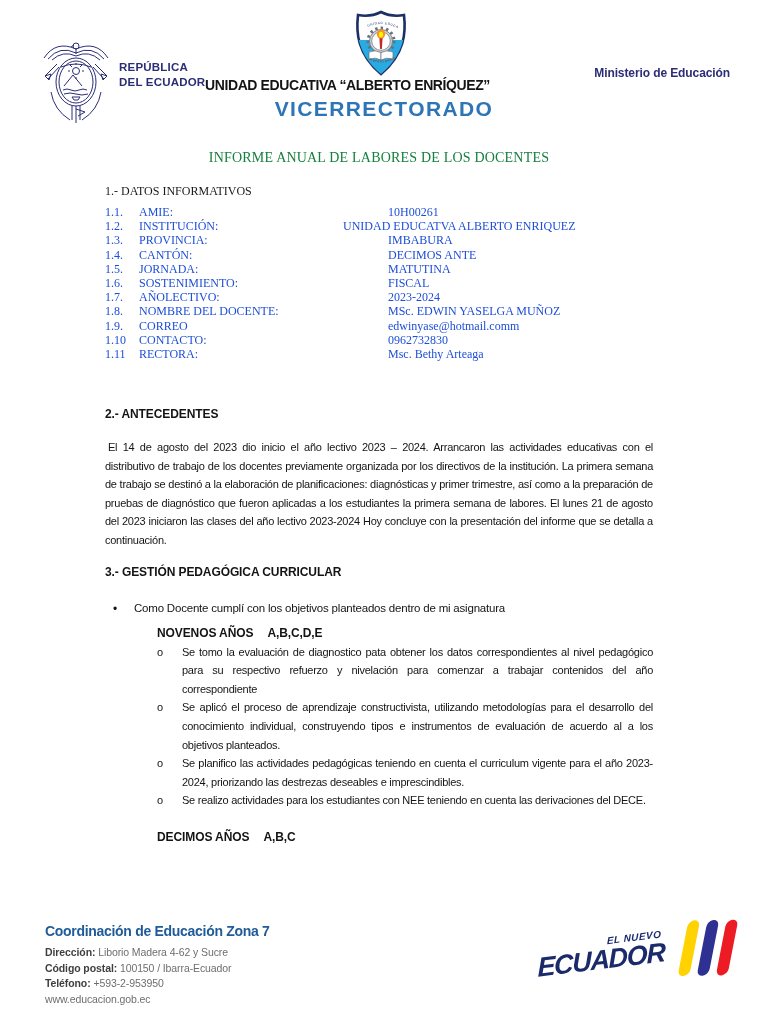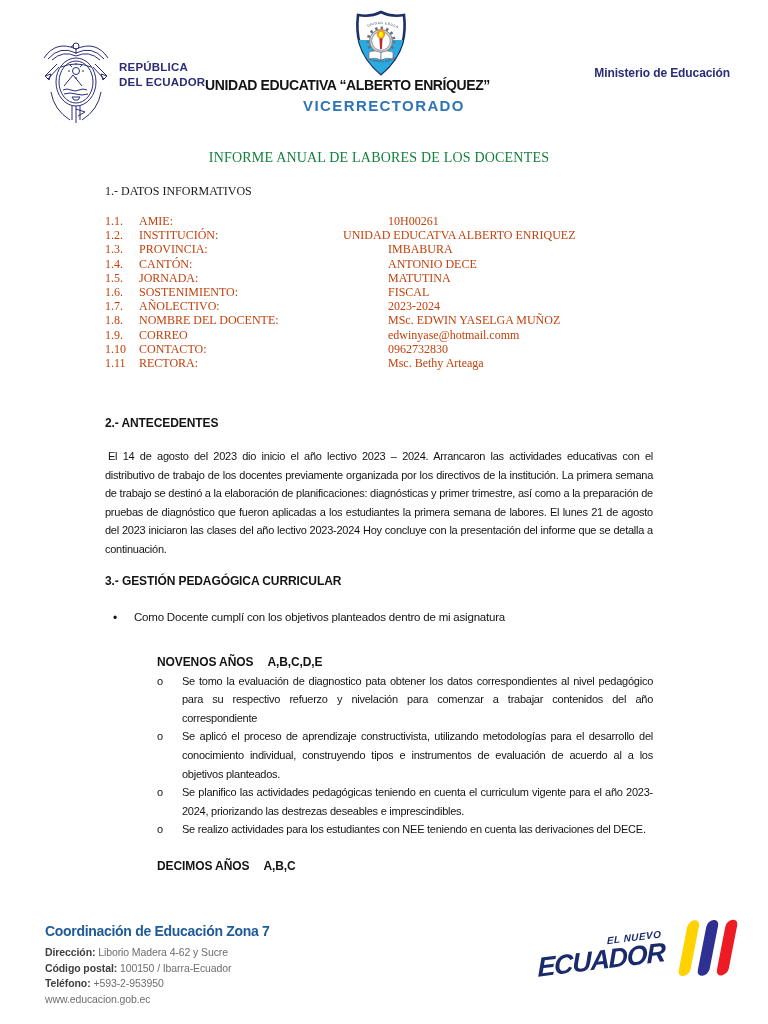--- a/index.html
+++ b/index.html
@@ -16,56 +16,56 @@
     font-size:11.5px; font-weight:bold; line-height:14.5px;
     color:#2b2d77; letter-spacing:0.2px;
   }
   .shield-logo { position:absolute; left:351px; top:10px; width:60px; height:66px; }
   .school-name {
     position:absolute; left:0; top:77px; width:695px; text-align:center;
     font-size:14px; font-weight:bold; letter-spacing:-0.4px; color:#141414;
   }
   .vice {
     position:absolute; left:0; top:97px; width:768px; text-align:center;
-    font-size:15px; font-weight:bold; letter-spacing:1.4px; color:#2e75b6;
+    font-size:21px; font-weight:bold; letter-spacing:1.4px; color:#2e75b6;
   }
   .ministry {
     position:absolute; right:38px; top:66px;
     font-size:12px; font-weight:bold; letter-spacing:-0.1px; color:#2b2d77;
   }
 
   
   .doc { position:absolute; left:105px; top:150px; width:548px; }
   .doc-title {
     font-family:"Liberation Serif", serif; font-size:14px;
     text-align:center; letter-spacing:0.2px; color:#15803d;
   }
   .s1-heading {
     font-family:"Liberation Serif", serif; font-size:12px;
     margin-top:18px; color:#1a1a1a;
   }
-  .datos { margin-top:15px; font-family:"Liberation Serif", serif; font-size:12px; color:#c2410c; }
+  .datos { margin-top:6px; font-family:"Liberation Serif", serif; font-size:12px; color:#1d4ed8; }
   .datos .row { position:relative; height:14.2px; white-space:nowrap; }
   .datos .num { display:inline-block; width:34px; }
   .datos .val { position:absolute; left:283px; top:0; }
   .datos .row.wide .val { left:238px; }
 
   .sans-heading {
     font-size:12px; font-weight:bold; color:#141414; letter-spacing:-0.1px;
   }
   .s2-heading { margin-top:46px; }
   .s2-para {
     margin-top:17px; font-size:11px; letter-spacing:-0.25px;
     line-height:18.6px; text-align:justify; color:#141414; text-indent:3px;
   }
   .s3-heading { margin-top:15px; }
   .bullet-row { margin-top:23px; display:flex; font-size:11.5px; letter-spacing:-0.2px; color:#141414; }
   .bullet-row .bullet { width:21px; margin-left:8px; font-size:12px; }
   .group-heading {
-    margin-top:30px; margin-left:52px;
+    margin-top:10px; margin-left:52px;
     font-size:12px; font-weight:bold; color:#141414; letter-spacing:-0.1px;
   }
   .group-heading .sections { margin-left:14px; }
   .olist { margin-top:3px; margin-left:52px; width:496px; }
   .olist .item { display:flex; font-size:11px; letter-spacing:-0.25px; line-height:18.6px; color:#141414; }
   .olist .marker { width:25px; flex:0 0 25px; }
   .olist .itext { flex:1; text-align:justify; }
   .group2 { margin-top:20px; }
 
   
@@ -166,21 +166,21 @@
       <div class="row wide">
         <span class="num">1.2.</span><span class="lbl">INSTITUCIÓN:</span>
         <span class="val">UNIDAD EDUCATVA ALBERTO ENRIQUEZ</span>
       </div>
       <div class="row">
         <span class="num">1.3.</span><span class="lbl">PROVINCIA:</span>
         <span class="val">IMBABURA</span>
       </div>
       <div class="row">
         <span class="num">1.4.</span><span class="lbl">CANTÓN:</span>
-        <span class="val">ANTONIO DECE</span>
+        <span class="val">DECIMOS ANTE</span>
       </div>
       <div class="row">
         <span class="num">1.5.</span><span class="lbl">JORNADA:</span>
         <span class="val">MATUTINA</span>
       </div>
       <div class="row">
         <span class="num">1.6.</span><span class="lbl">SOSTENIMIENTO:</span>
         <span class="val">FISCAL</span>
       </div>
       <div class="row">

